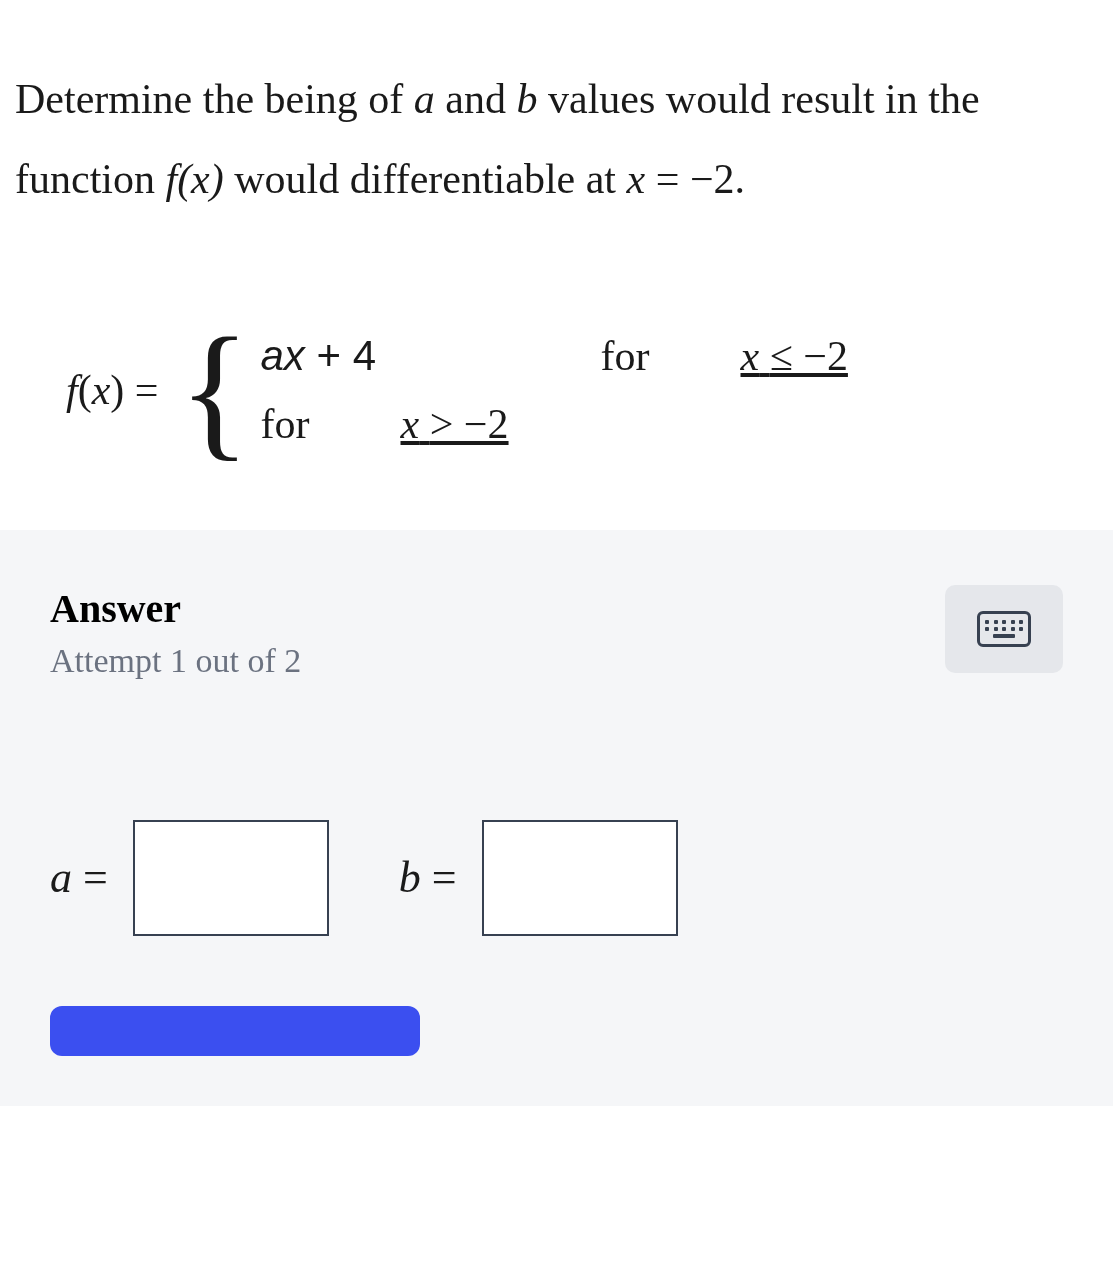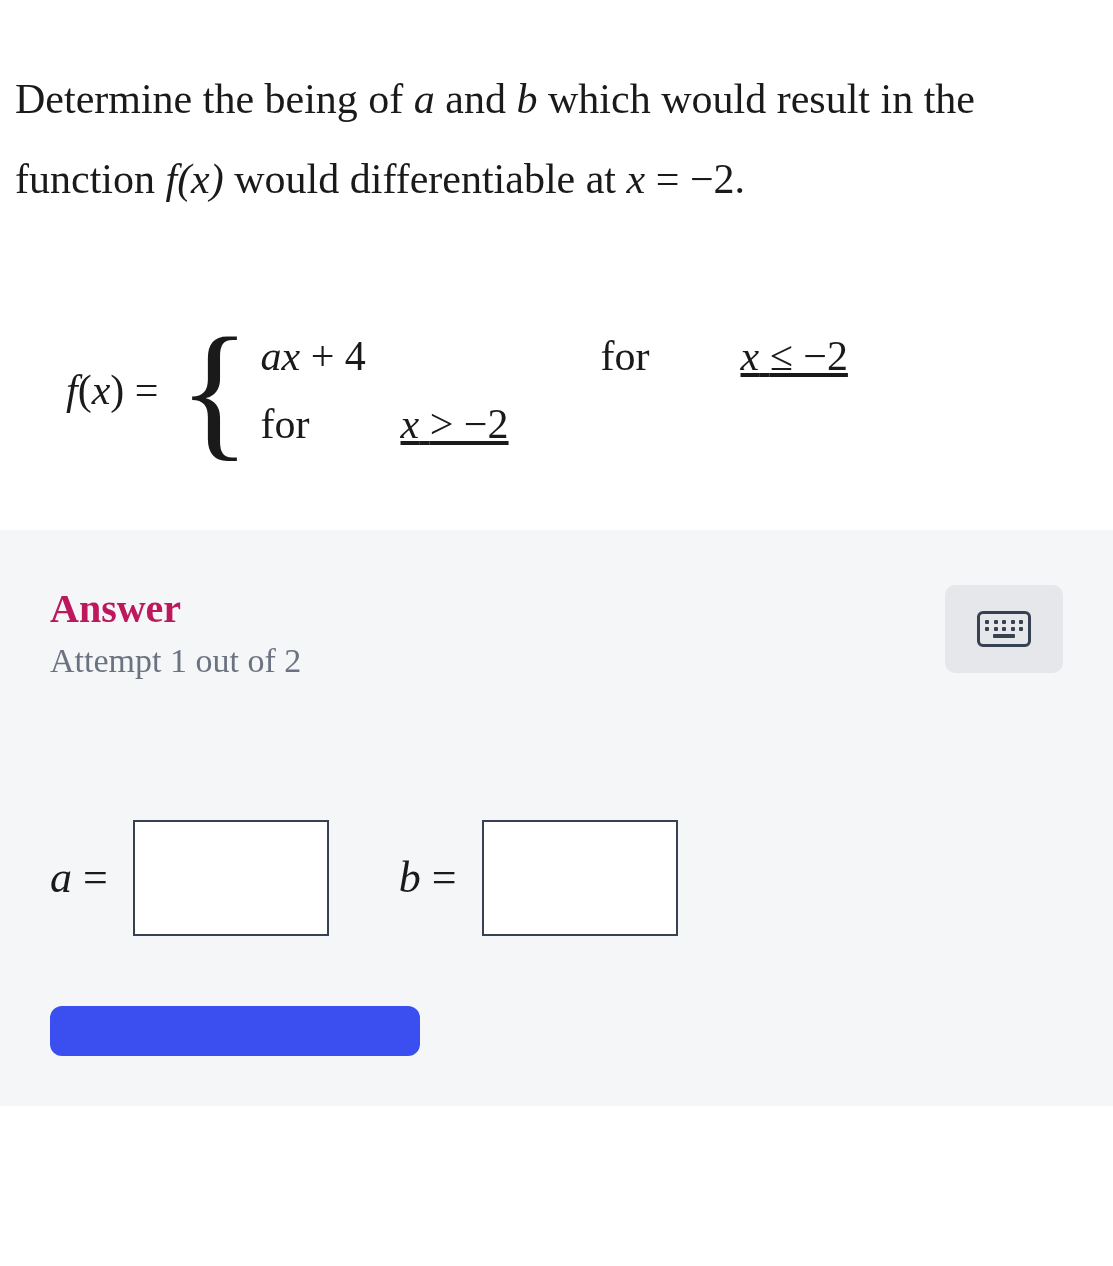--- a/index.html
+++ b/index.html
@@ -49,21 +49,21 @@
       flex-direction: column;
       gap: 20px;
     }
     .case-row {
       display: flex;
       align-items: baseline;
     }
     .case-expr {
       width: 340px;
       font-style: italic;
-      font-family: Liberation Serif, serif;
+      font-family: Liberation Sans, sans-serif;
     }
     .case-for {
       width: 140px;
       font-style: normal;
     }
     .case-cond {
       font-style: italic;
       font-family: 'Times New Roman', serif;
       text-decoration: underline;
     }
@@ -80,21 +80,21 @@
     }
     .answer-header {
       display: flex;
       justify-content: space-between;
       align-items: flex-start;
     }
     .answer-title {
       font-size: 40px;
       font-weight: bold;
       font-family: Georgia, serif;
-      color: #be185d;
+      color: #000000;
     }
     .attempt-text {
       font-size: 34px;
       color: #6b7280;
       margin-top: 10px;
       font-family: Georgia, serif;
     }
     .keyboard-button {
       background: #e5e7eb;
       border-radius: 10px;
@@ -165,21 +165,21 @@
       height: 50px;
     }
     .eq {
       font-style: normal;
     }
   </style>
 </head>
 <body>
 
 <div class="problem-statement">
-  <span>Determine the being of </span><span class="math-italic">a</span><span> and </span><span class="math-italic">b</span><span> which</span>
+  <span>Determine the being of </span><span class="math-italic">a</span><span> and </span><span class="math-italic">b</span><span> values</span>
   <span>would result in the function </span><span class="math-italic">f(x)</span><span> would</span>
   <span>differentiable at </span><span class="math-italic"><span class="math-italic">x</span> <span class="eq">=</span> <span class="eq">−2</span></span><span>.</span>
 </div>
 
 <div class="function-def">
   <span class="fx-label"><span>f</span><span class="eq">(</span><span>x</span><span class="eq">)</span> <span class="eq">=</span></span>
   <span class="brace">{</span>
   <div class="cases">
     <div class="case-row">
       <span class="case-expr"><span>ax</span> <span class="eq">+ 4</span></span>

